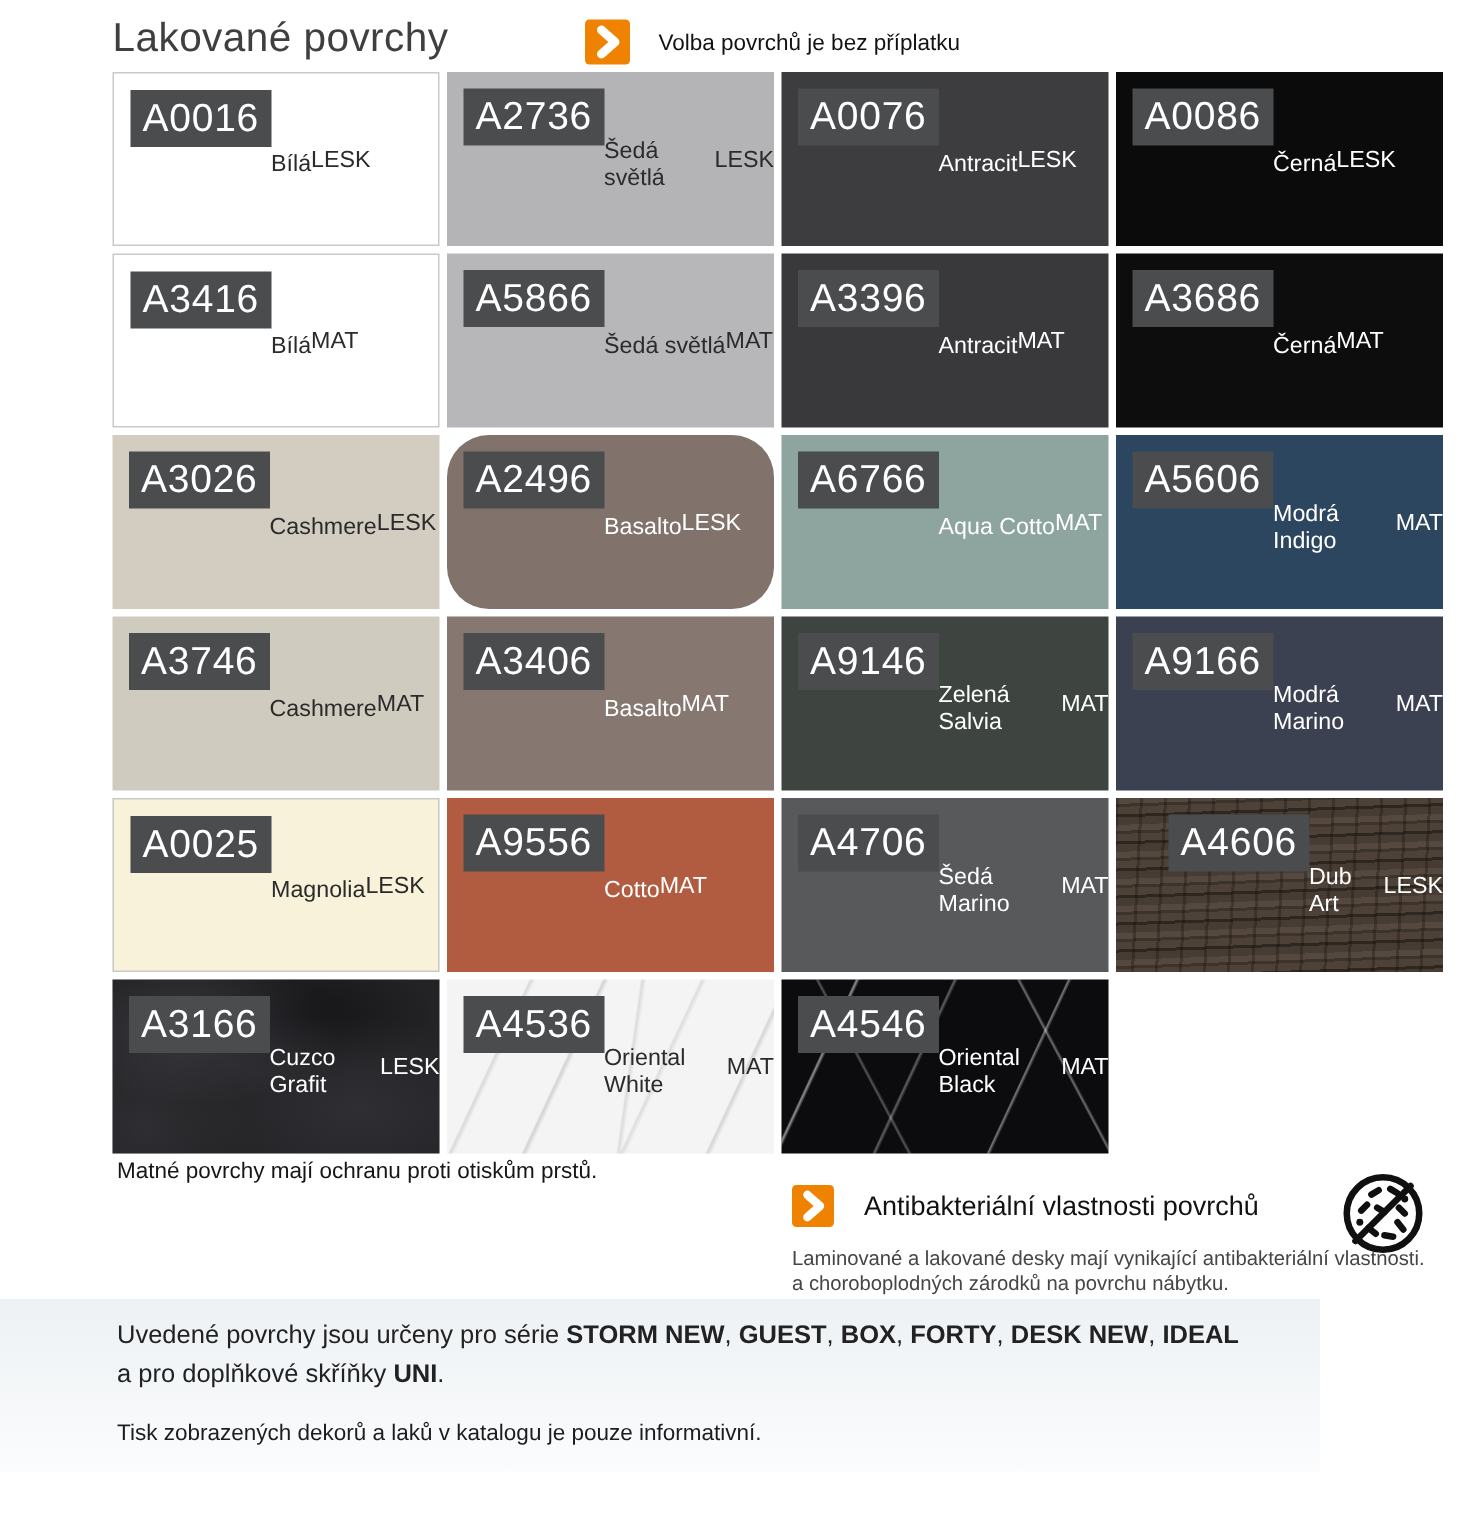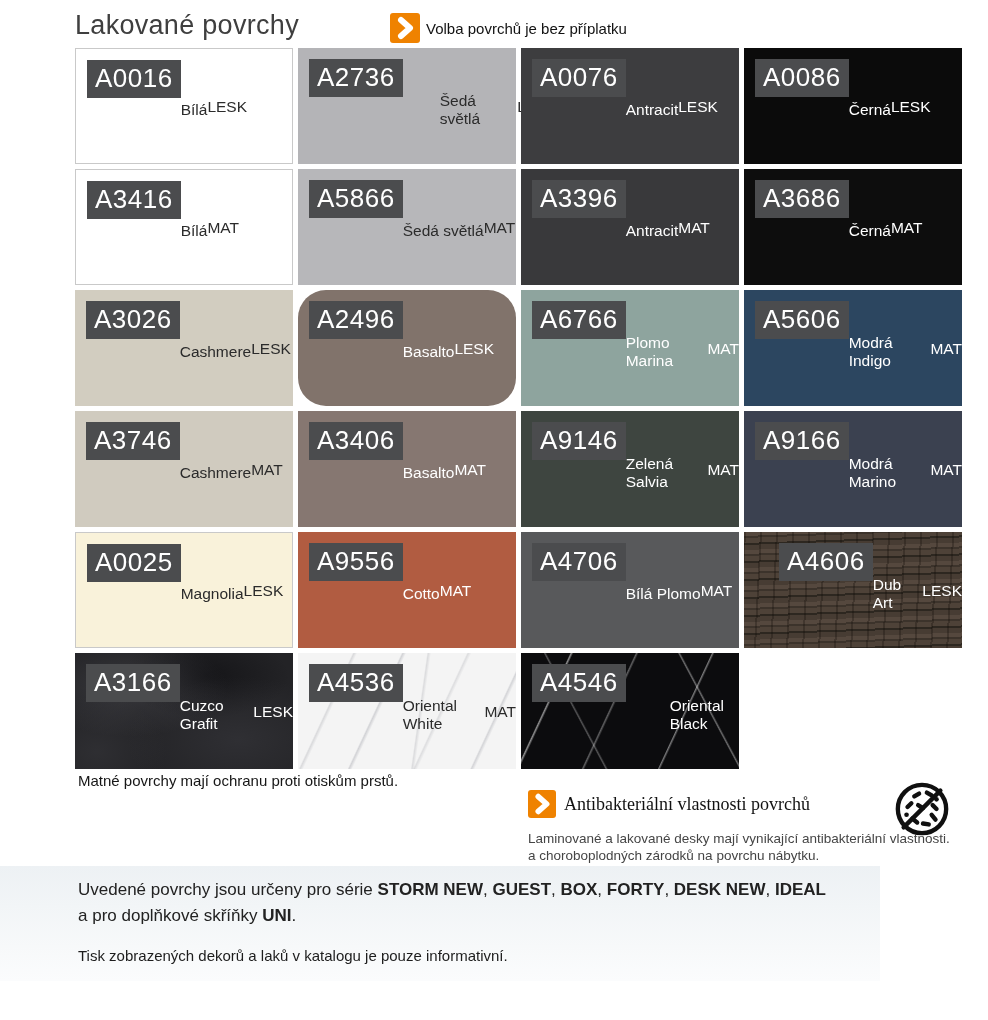--- a/index.html
+++ b/index.html
@@ -1,21 +1,21 @@
 <!DOCTYPE html>
 <html><head>
 <meta charset="utf-8">
 <style>
   html,body{margin:0;padding:0;background:#fff;}
   .page{position:relative;width:988px;height:1020px;background:#fff;overflow:hidden;
         font-family:"Liberation Sans",sans-serif;}
 
   .title{position:absolute;left:75px;top:10px;font-size:27px;font-weight:400;color:#3f3f3f;letter-spacing:.3px;}
 
-  .note-row{position:absolute;left:390px;top:13px;display:flex;align-items:center;gap:6px;}
+  .note-row{position:absolute;left:390px;top:13px;display:flex;align-items:center;gap:19px;}
   .arrow-badge{width:30px;height:30px;background:#ef8200;border-radius:3px;flex:0 0 auto;
                display:flex;align-items:center;justify-content:center;}
   .arrow-badge svg{display:block;}
   .note-text{font-size:15px;color:#121212;}
 
   .grid{position:absolute;left:75px;top:48px;display:grid;grid-template-columns:repeat(4,218px);
         grid-auto-rows:116px;gap:5px;}
   .swatch{position:relative;display:flex;flex-direction:row;align-items:center;box-sizing:border-box;}
   .swatch.bordered{border:1px solid #c9c9c9;}
   .code{align-self:flex-start;margin:11px 0 0 11px;background:#4b4c4e;color:#fff;
@@ -34,26 +34,26 @@
     radial-gradient(120px 60px at 60% 20%, rgba(10,10,13,.55), transparent 70%),
     radial-gradient(100px 80px at 10% 85%, rgba(80,80,86,.25), transparent 70%),
     #232326;}
   .tex-marble-white{background:
     linear-gradient(115deg, transparent 0 20%, rgba(148,150,158,.28) 20.6%, transparent 21.8% 38%, rgba(138,140,150,.32) 38.6%, transparent 39.8% 62%, rgba(148,150,158,.24) 62.6%, transparent 63.8% 83%, rgba(138,140,150,.30) 83.6%, transparent 84.8%),
     linear-gradient(98deg, transparent 0 55%, rgba(120,122,132,.20) 55.6%, transparent 56.8%),
     #f4f4f4;}
   .tex-marble-black{background:
     linear-gradient(115deg, transparent 0 18%, rgba(255,255,255,.55) 18.5%, transparent 19.3% 42%, rgba(255,255,255,.35) 42.5%, transparent 43.3% 70%, rgba(255,255,255,.45) 70.4%, transparent 71.2%),
     linear-gradient(62deg, transparent 0 30%, rgba(255,255,255,.30) 30.5%, transparent 31.2% 78%, rgba(255,255,255,.40) 78.5%, transparent 79.2%),
-    #0c0c0e; gap: 44px;}
+    #0c0c0e;}
 
   .matte-note{position:absolute;left:78px;top:772px;font-size:15px;color:#161616;}
 
   .antibact{position:absolute;left:528px;top:790px;width:440px;}
-  .antibact-head{display:flex;align-items:center;gap:8px;font-family:Liberation Serif, serif;}
+  .antibact-head{display:flex;align-items:center;gap:20px;}
   .antibact-head .arrow-badge{width:28px;height:28px;}
   .antibact-title{font-size:18px;color:#121212;}
   .antibact-text{margin-top:13px;font-size:13.5px;line-height:1.25;color:#454545;}
   .bacteria{position:absolute;left:893px;top:780px;}
 
   .footer{position:absolute;left:0;top:866px;width:880px;height:115px;
           background:linear-gradient(180deg,#edf1f4 0%,#f7f9fa 70%,#fbfcfd 100%);}
   .series-note{position:absolute;left:78px;top:11px;font-size:17px;color:#222;line-height:1.55;}
   .series-note b{font-weight:700;}
   .disclaimer{position:absolute;left:78px;top:81px;font-size:15px;color:#1d1d1d;}
@@ -74,21 +74,21 @@
     <span class="note-text">Volba povrchů je bez příplatku</span>
   </div>
 
   <div class="grid">
     <div class="swatch dark-text bordered" style="background: rgb(255, 255, 255);">
       <span class="code">A0016</span>
       <span class="name">Bílá</span>
       <span class="finish">LESK</span>
     </div>
 
-    <div class="swatch dark-text" style="background: rgb(180, 180, 183); gap: 37px;">
+    <div class="swatch dark-text" style="background: rgb(180, 180, 183);">
       <span class="code">A2736</span>
       <span class="name">Šedá světlá</span>
       <span class="finish">LESK</span>
     </div>
 
     <div class="swatch light-text" style="background: rgb(61, 61, 63);">
       <span class="code">A0076</span>
       <span class="name">Antracit</span>
       <span class="finish">LESK</span>
     </div>
@@ -130,21 +130,21 @@
     </div>
 
     <div class="swatch light-text" style="background: rgb(129, 115, 107); border-radius: 28px;">
       <span class="code">A2496</span>
       <span class="name">Basalto</span>
       <span class="finish">LESK</span>
     </div>
 
     <div class="swatch light-text" style="background: rgb(142, 164, 158);">
       <span class="code">A6766</span>
-      <span class="name">Plomo Marina</span>
+      <span class="name">Aqua Cotto</span>
       <span class="finish">MAT</span>
     </div>
 
     <div class="swatch light-text" style="background: rgb(44, 70, 96);">
       <span class="code">A5606</span>
       <span class="name">Modrá Indigo</span>
       <span class="finish">MAT</span>
     </div>
 
     <div class="swatch dark-text" style="background: rgb(208, 203, 191);">
@@ -178,21 +178,21 @@
     </div>
 
     <div class="swatch light-text" style="background: rgb(177, 92, 65);">
       <span class="code">A9556</span>
       <span class="name">Cotto</span>
       <span class="finish">MAT</span>
     </div>
 
     <div class="swatch light-text" style="background: rgb(88, 89, 91);">
       <span class="code">A4706</span>
-      <span class="name">Bílá Plomo</span>
+      <span class="name">Šedá Marino</span>
       <span class="finish">MAT</span>
     </div>
 
     <div class="swatch tex-wood light-text">
       <span class="code">A4606</span>
       <span class="name">Dub Art</span>
       <span class="finish">LESK</span>
     </div>
 
     <div class="swatch tex-grafit light-text">

